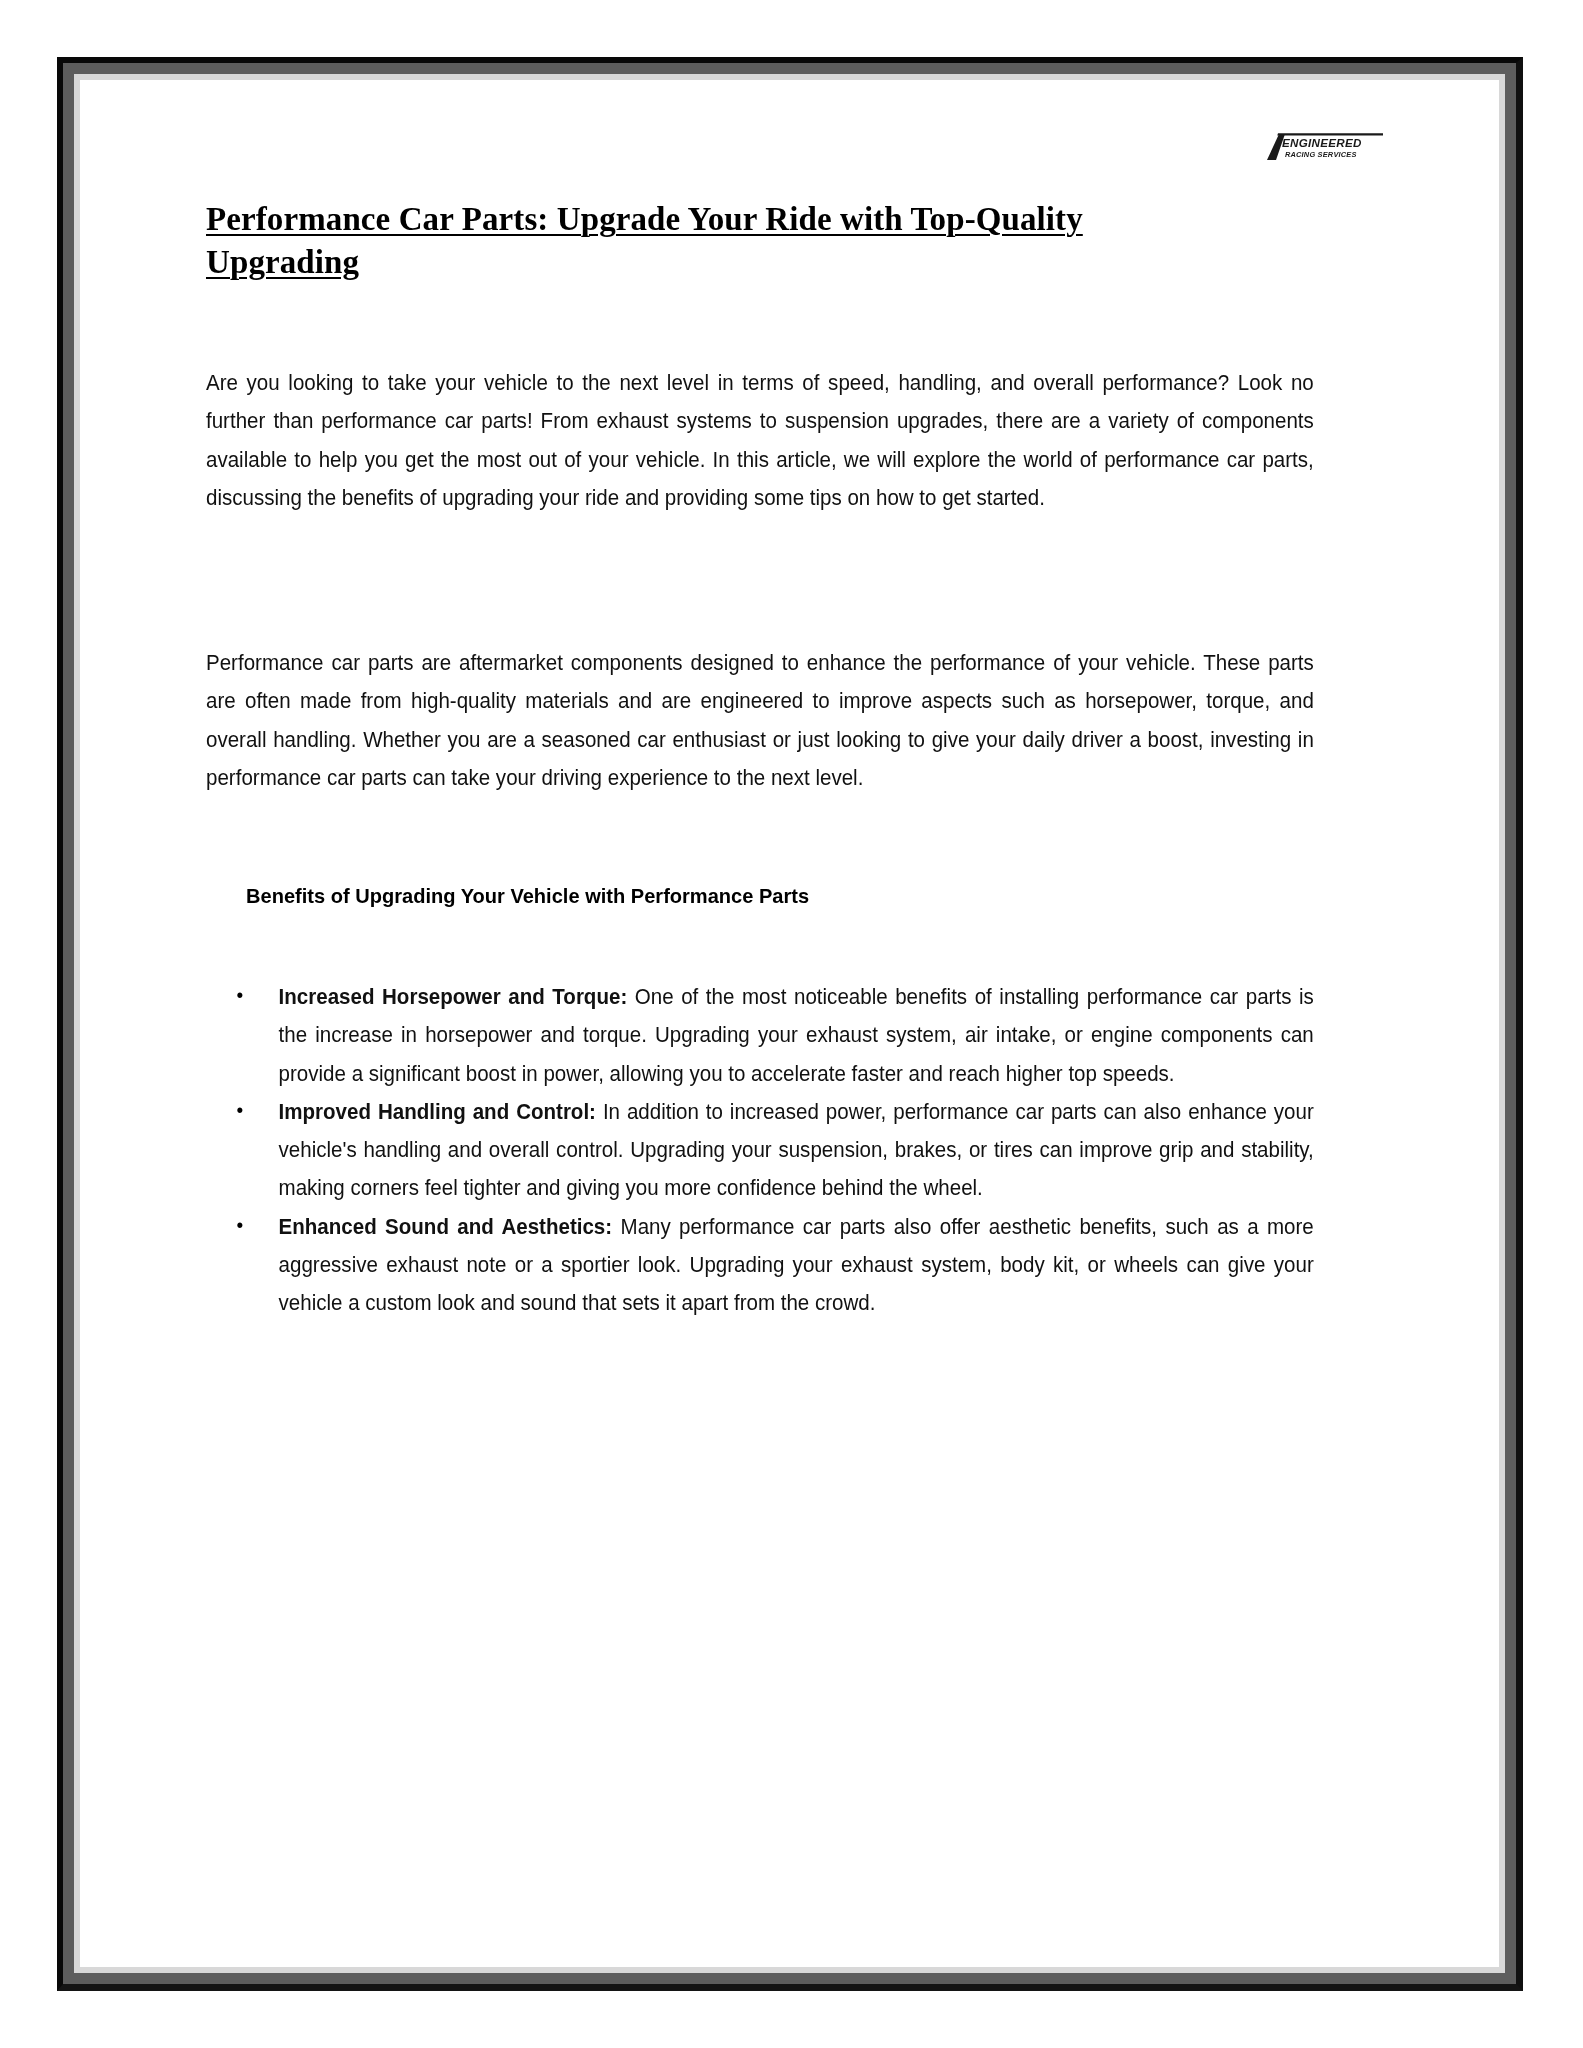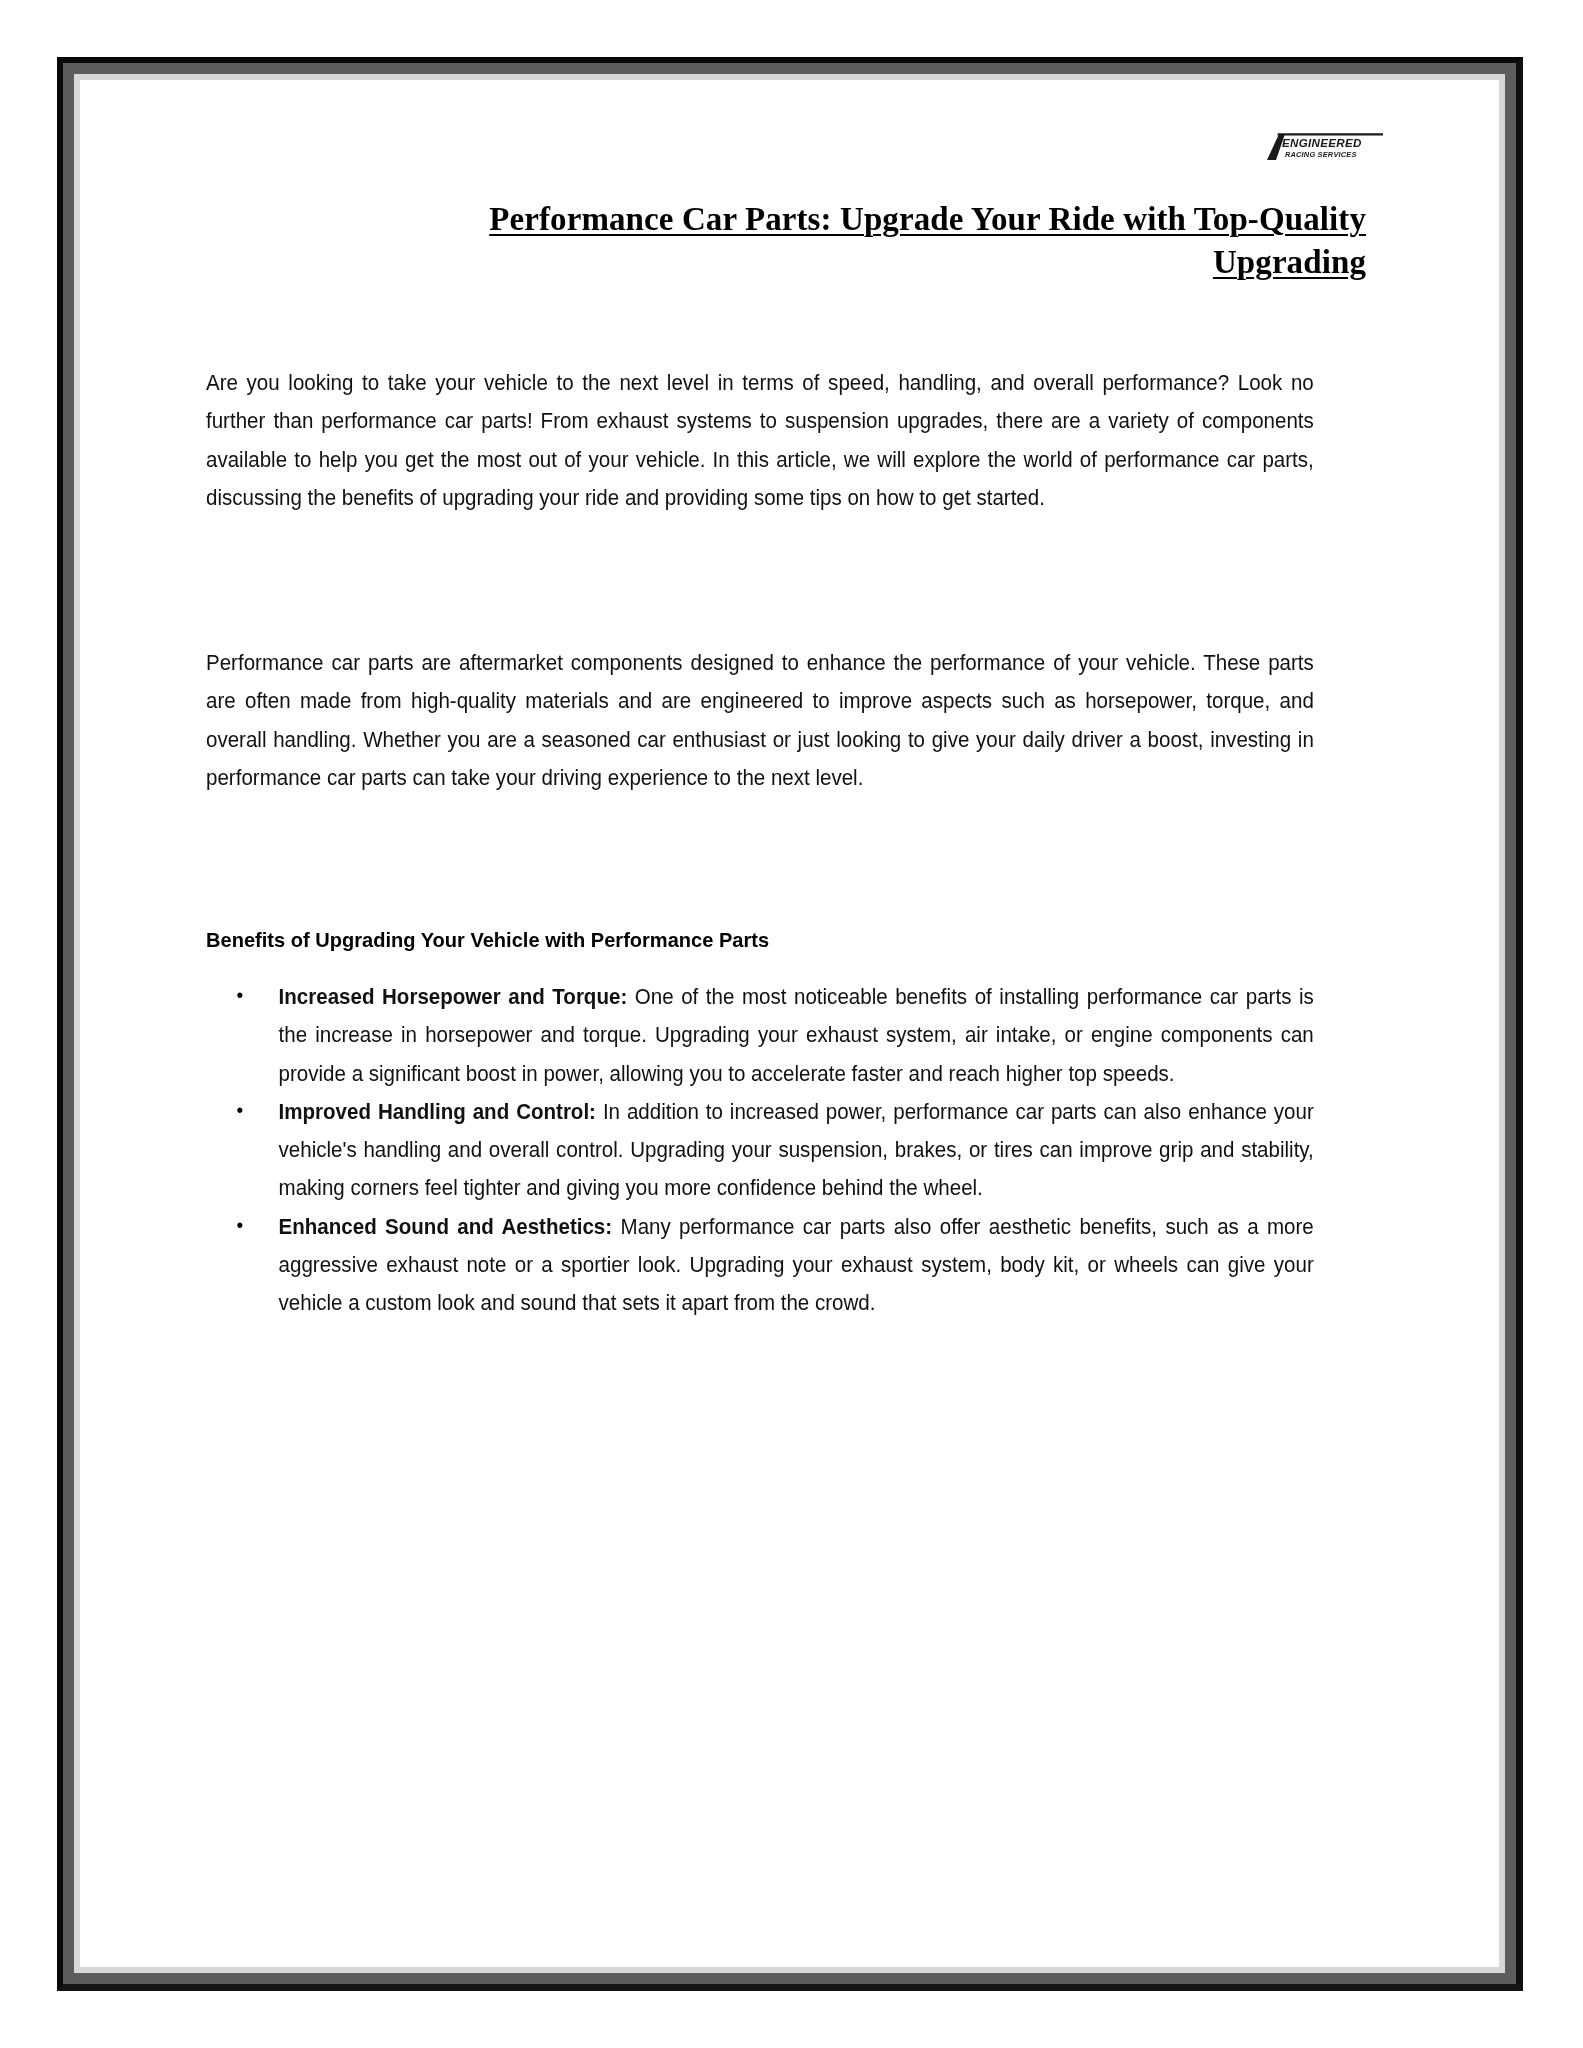--- a/index.html
+++ b/index.html
@@ -69,21 +69,21 @@
     position: absolute;
     left: 126px;
     width: 1160px;
   }
 
   h1.doc-title {
     font-family: "Liberation Serif", serif;
     font-size: 33px;
     font-weight: bold;
     line-height: 1.30;
-    text-align: right;
+    text-align: left;
     margin: 0;
     color: #000;
     letter-spacing: 0.1px;
   }
   h1.doc-title .u {
     text-decoration: underline;
     text-underline-offset: 4px;
     text-decoration-thickness: 2px;
   }
 
@@ -168,21 +168,21 @@
 
         <div class="col" style="top:284px;">
           <p class="body-para">Are you looking to take your vehicle to the next level in terms of speed, handling, and overall performance? Look no further than performance car parts! From exhaust systems to suspension upgrades, there are a variety of components available to help you get the most out of your vehicle. In this article, we will explore the world of performance car parts, discussing the benefits of upgrading your ride and providing some tips on how to get started.</p>
         </div>
 
 
         <div class="col" style="top:564px;">
           <p class="body-para">Performance car parts are aftermarket components designed to enhance the performance of your vehicle. These parts are often made from high-quality materials and are engineered to improve aspects such as horsepower, torque, and overall handling. Whether you are a seasoned car enthusiast or just looking to give your daily driver a boost, investing in performance car parts can take your driving experience to the next level.</p>
         </div>
 
-        <div class="col" style="top:848px;">
+        <div class="col" style="top:804px;margin-left:40px;">
           <h2 class="section-head">Benefits of Upgrading Your Vehicle with Performance Parts</h2>
         </div>
 
         <div class="col" style="top:898px;">
           <ul class="benefits">
             <li>
               <span class="bullet-mark">•</span><span class="lead">Increased Horsepower and Torque:</span><span> One of the most noticeable benefits of installing performance car parts is the increase in horsepower and torque. Upgrading your exhaust system, air intake, or engine components can provide a significant boost in power, allowing you to accelerate faster and reach higher top speeds.</span>
             </li>
             <li>
               <span class="bullet-mark">•</span><span class="lead">Improved Handling and Control:</span><span> In addition to increased power, performance car parts can also enhance your vehicle's handling and overall control. Upgrading your suspension, brakes, or tires can improve grip and stability, making corners feel tighter and giving you more confidence behind the wheel.</span>

